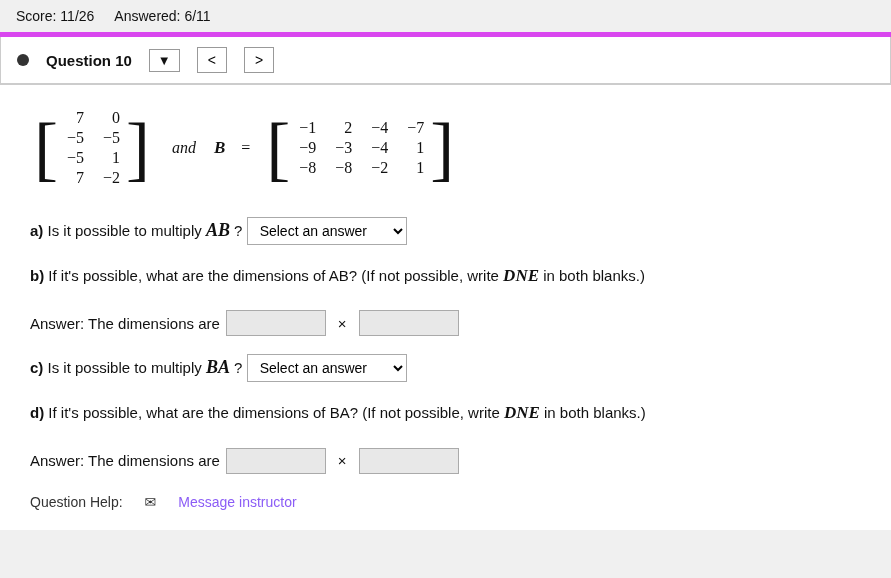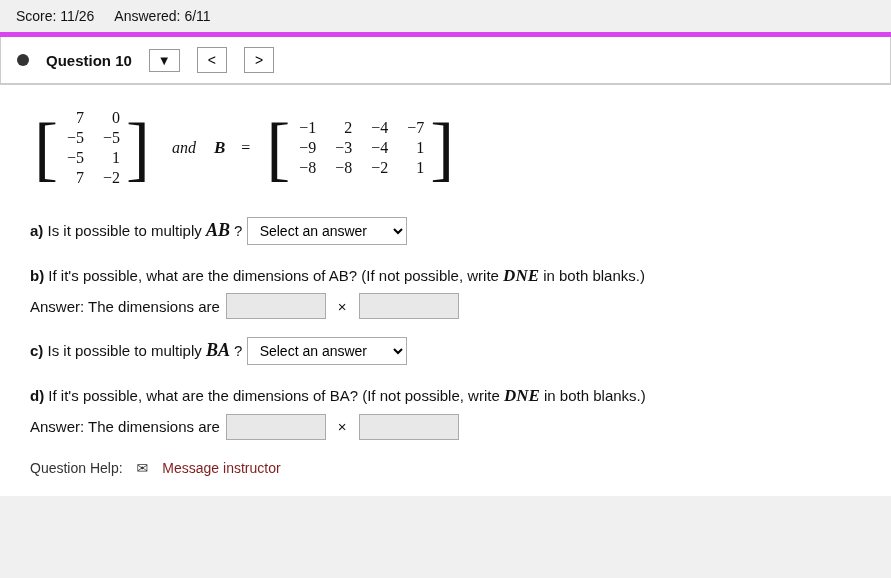--- a/index.html
+++ b/index.html
@@ -140,33 +140,33 @@
     }
     .times-symbol {
       font-size: 15px;
       margin: 0 6px;
       font-family: Arial, sans-serif;
     }
     .answer-row {
       display: flex;
       align-items: center;
       gap: 6px;
-      margin-top: 3px;
+      margin-top: 20px;
     }
     .help-row {
       margin-top: 20px;
       font-family: Arial, sans-serif;
       font-size: 14px;
       color: #333;
       display: flex;
       align-items: center;
-      gap: 14px;
+      gap: 22px;
     }
     .help-link {
-      color: #7f1d1d;
+      color: #8b5cf6;
       text-decoration: none;
       cursor: pointer;
     }
     .dne-italic {
       font-style: italic;
       font-family: 'Times New Roman', serif;
       font-size: 17px;
       font-weight: bold;
     }
     .divider {

